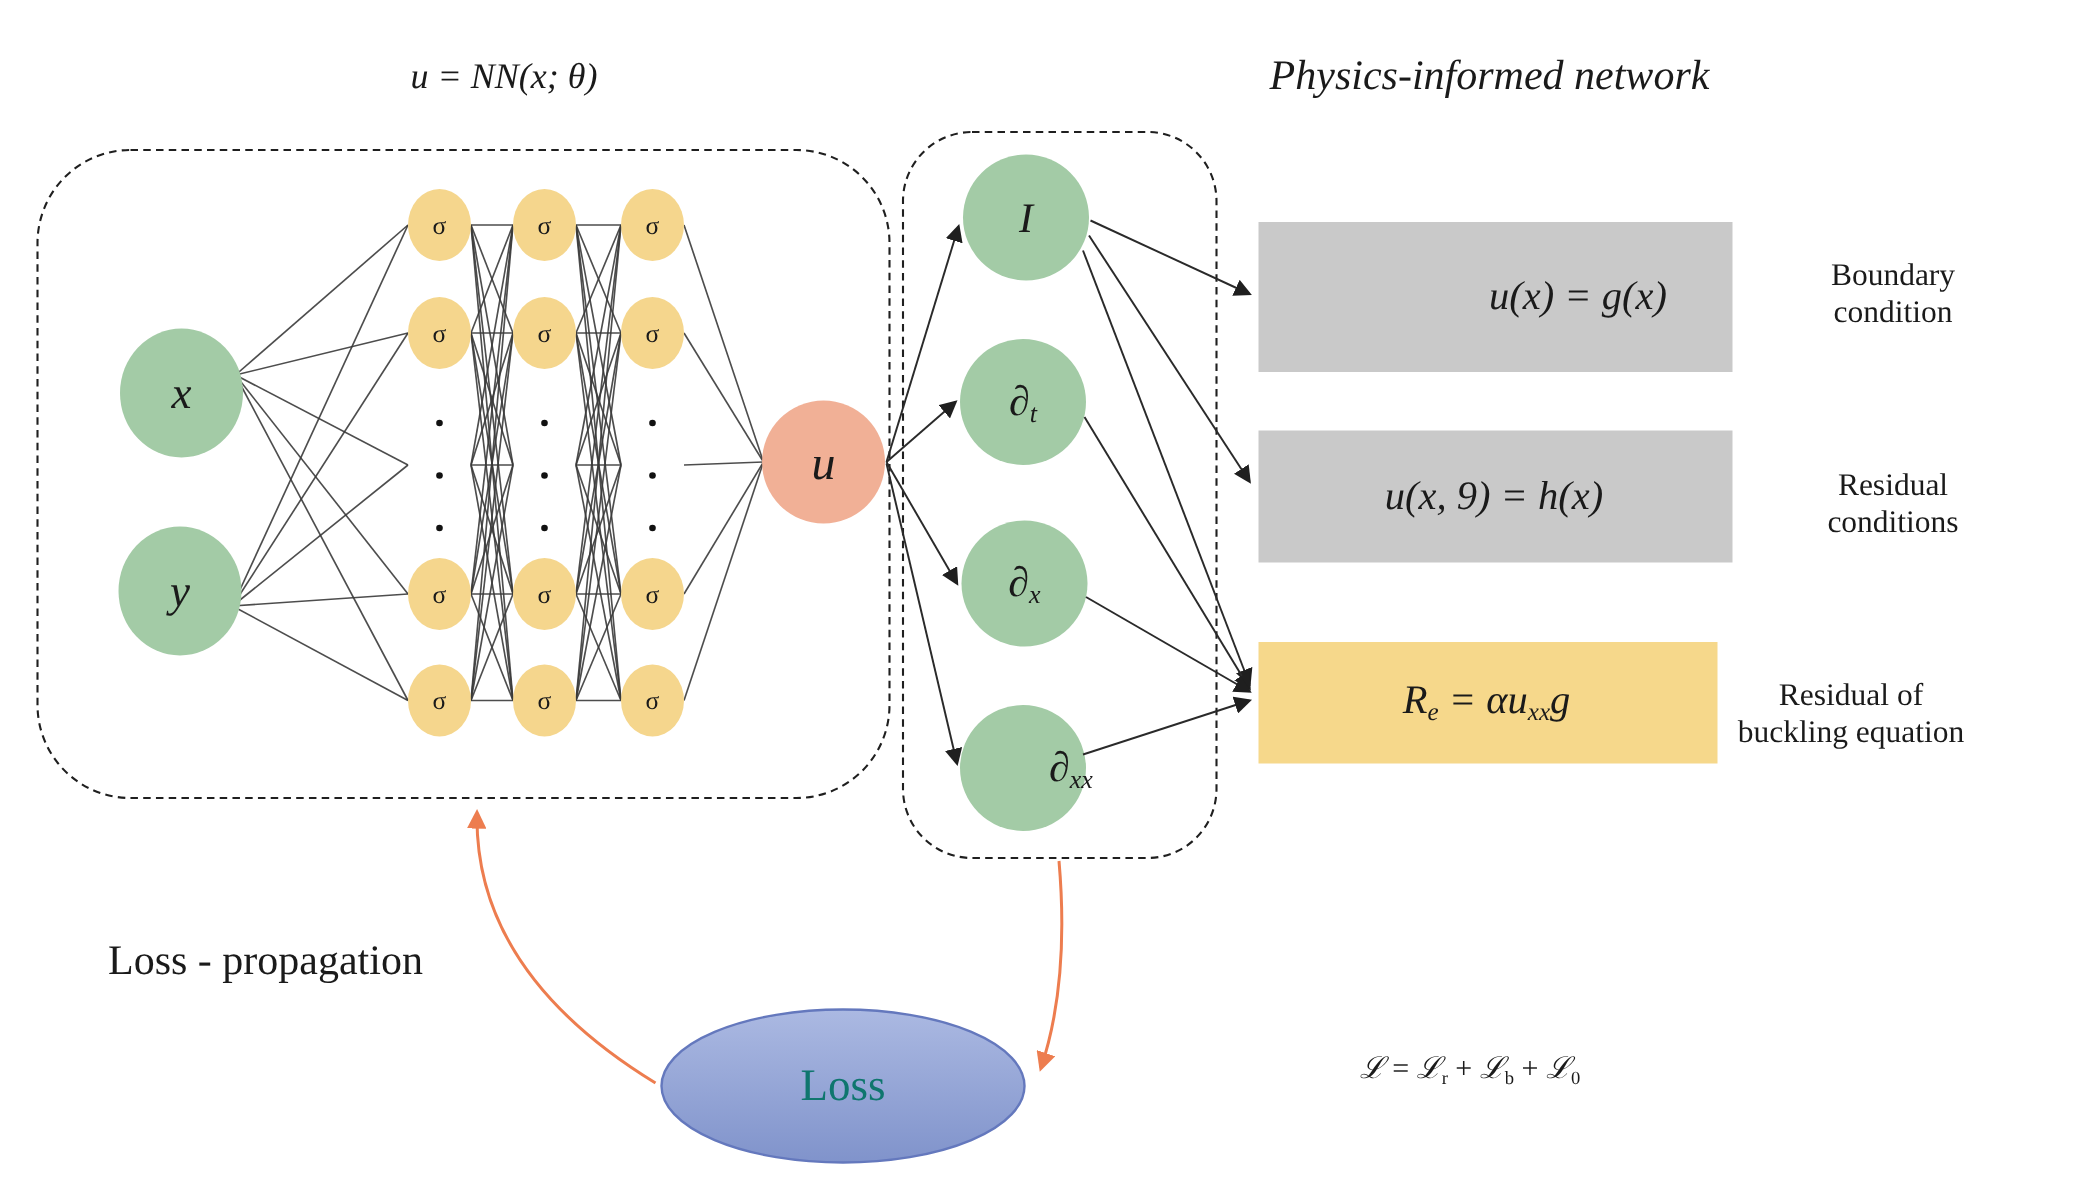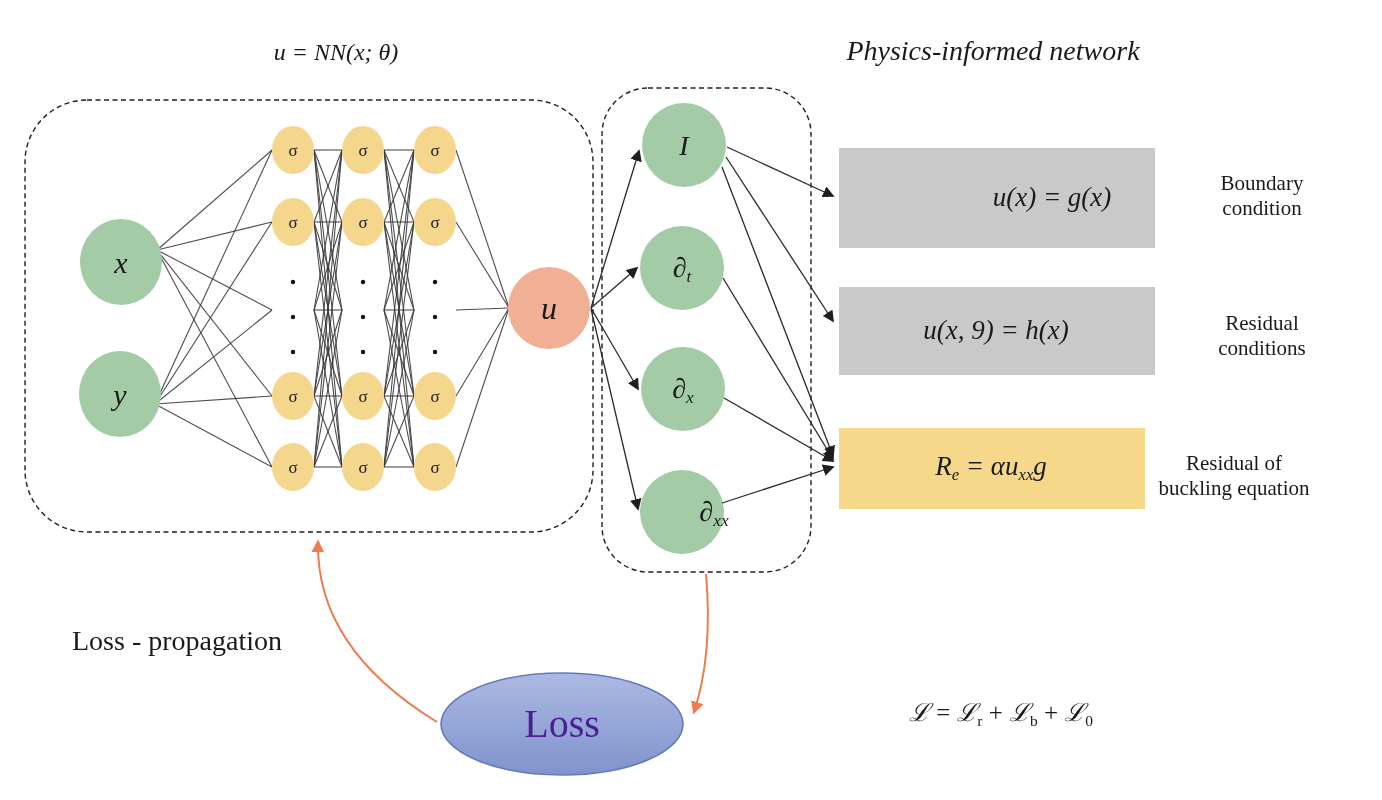--- a/index.html
+++ b/index.html
@@ -14,22 +14,22 @@
   }
   .it{font-style:italic;}
   .sub{font-size:0.62em;vertical-align:-0.28em;}
   .t-big{font-size:24px;font-family:Liberation Serif, serif;}
   .t-title{font-size:28px;font-style:italic;}
   .t-node{font-size:30px;font-style:italic;}
   .t-sigma{font-size:17px;}
   .t-op{font-size:28px;}
   .t-eq{font-size:27px;font-style:italic;}
   .t-side{font-size:21px;line-height:1.2;}
-  .t-loss{font-size:40px;color:#4c1d95;}
-  .t-formula{font-size:25px;margin-left:21px;}
+  .t-loss{font-size:30px;color:#0f766e;}
+  .t-formula{font-size:20px;}
   .t-back{font-size:28px;}
 </style>
 </head>
 <body>
 
 <div id="canvas">
 
   <svg id="diagram-svg" width="1382" height="800" viewBox="0 0 1382 800">
     <defs>
       <marker id="mk-black" viewBox="0 0 10 10" refX="8.5" refY="5" markerWidth="9" markerHeight="9" orient="auto-start-reverse">

